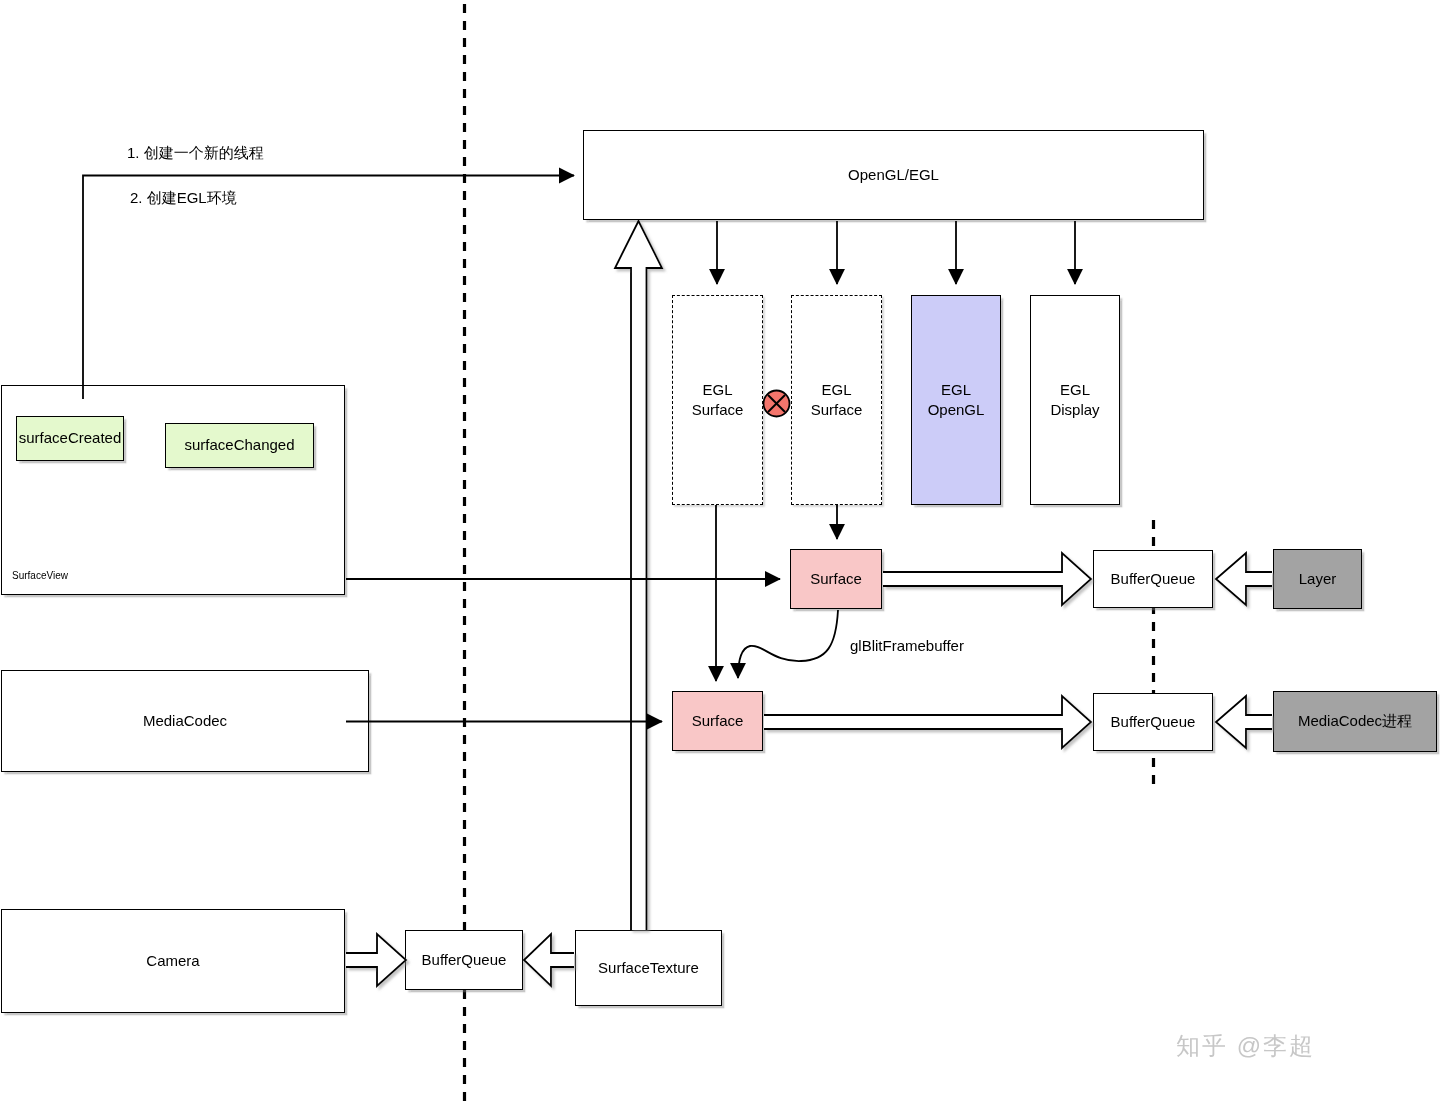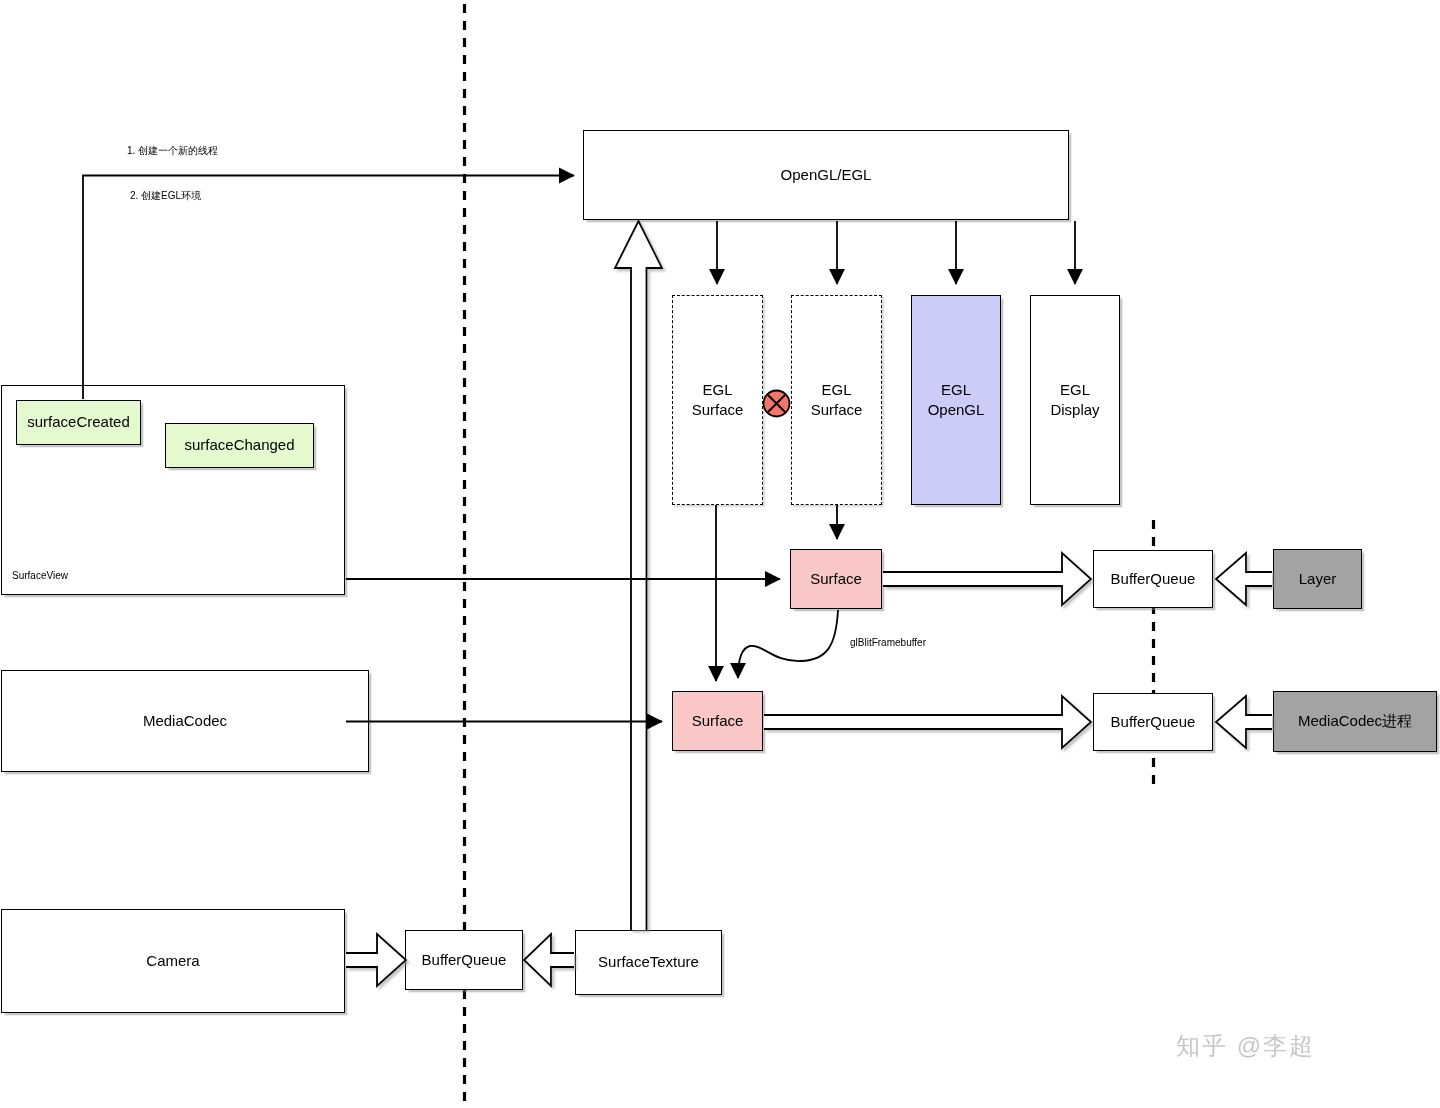--- a/index.html
+++ b/index.html
@@ -19,40 +19,40 @@
   }
   .box.dashed{border:1.8px dashed #000;box-shadow:2px 2px 1.5px rgba(150,150,150,0.35);}
   .box.green{background:#e4f9cd;}
   .box.pink{background:#f9c7c7;}
   .box.lavender{background:#ccccf8;}
   .box.gray{background:#a3a3a3;}
   .corner-label{
     position:absolute;left:10px;bottom:12px;font-size:10px;
   }
   .note{
-    position:absolute;z-index:4;font-size:10px;white-space:nowrap;
+    position:absolute;z-index:4;font-size:15px;white-space:nowrap;
   }
   .watermark{
     position:absolute;z-index:4;left:1176px;top:1030px;font-size:24px;letter-spacing:2px;
     color:#c7c7c7;text-shadow:2px 2px 1px #ffffff;white-space:nowrap;
   }
 </style>
 </head>
 <body>
 
 <div id="canvas">
 
   <svg id="svg-under" class="layer">
     <line x1="464.5" y1="4" x2="464.5" y2="1108" stroke="#000" stroke-width="3.2" stroke-dasharray="9 8"></line>
     <line x1="1153.5" y1="520" x2="1153.5" y2="788" stroke="#000" stroke-width="3.2" stroke-dasharray="9 8"></line>
   </svg>
 
   <div class="boxes">
 
-    <div class="box" style="left:583px;top:130px;width:486px;height:90px">
+    <div class="box" style="left:583px;top:130px;width:621px;height:90px">
       <span>OpenGL/EGL</span>
     </div>
 
     <div class="box dashed" style="left:672px;top:295px;width:91px;height:210px">
       <span>EGL</span>
       <span>Surface</span>
     </div>
 
     <div class="box dashed" style="left:791px;top:295px;width:91px;height:210px">
       <span>EGL</span>
@@ -66,21 +66,21 @@
 
     <div class="box" style="left:1030px;top:295px;width:90px;height:210px">
       <span>EGL</span>
       <span>Display</span>
     </div>
 
     <div class="box" style="left:1px;top:385px;width:344px;height:210px;justify-content:flex-start">
       <span class="corner-label">SurfaceView</span>
     </div>
 
-    <div class="box green" style="left:16px;top:400px;width:125px;height:45px">
+    <div class="box green" style="left:16px;top:416px;width:108px;height:45px">
       <span>surfaceCreated</span>
     </div>
 
     <div class="box green" style="left:165px;top:423px;width:149px;height:45px">
       <span>surfaceChanged</span>
     </div>
 
     <div class="box pink" style="left:790px;top:549px;width:92px;height:60px">
       <span>Surface</span>
     </div>
@@ -110,21 +110,21 @@
     </div>
 
     <div class="box gray" style="left:1273px;top:691px;width:164px;height:61px">
       <span>MediaCodec进程</span>
     </div>
 
     <div class="box" style="left:405px;top:930px;width:118px;height:60px">
       <span>BufferQueue</span>
     </div>
 
-    <div class="box" style="left:575px;top:930px;width:147px;height:65px">
+    <div class="box" style="left:575px;top:930px;width:147px;height:76px">
       <span>SurfaceTexture</span>
     </div>
   </div>
 
   <svg id="svg-over" class="layer">
     <defs>
       <marker id="arr" markerWidth="10" markerHeight="9" refX="8.5" refY="4.5" orient="auto" markerUnits="strokeWidth">
         <path d="M0,0 L9,4.5 L0,9 Z" fill="#000"></path>
       </marker>
       <filter id="sh" x="-20%" y="-20%" width="150%" height="150%">

